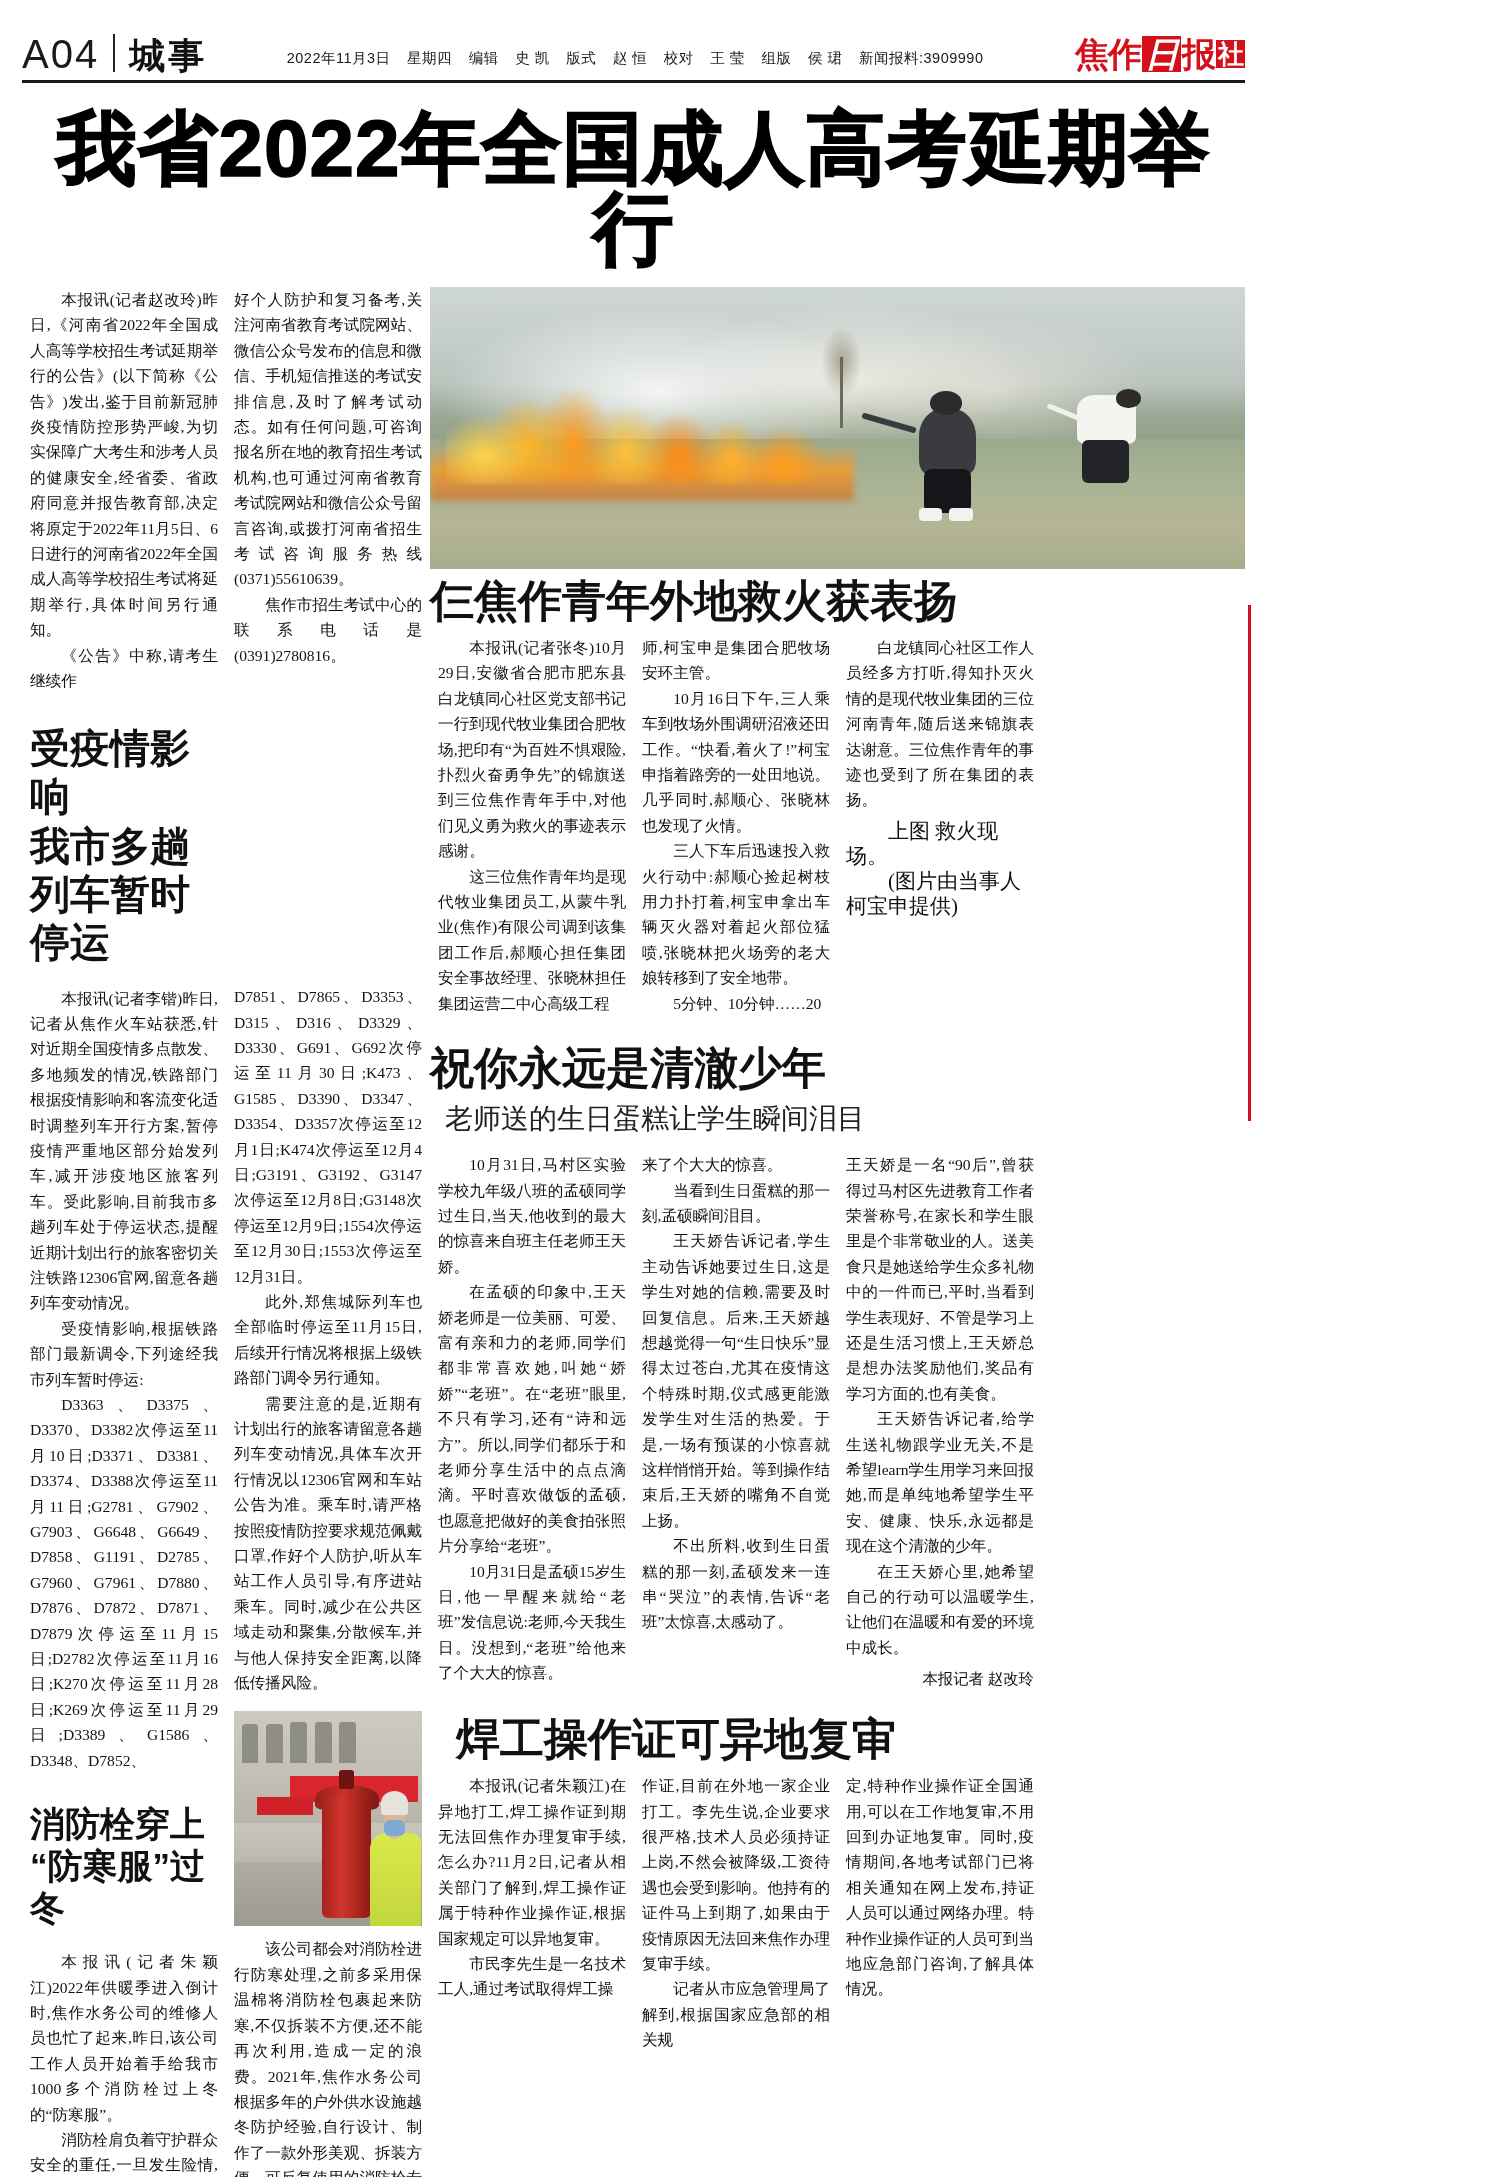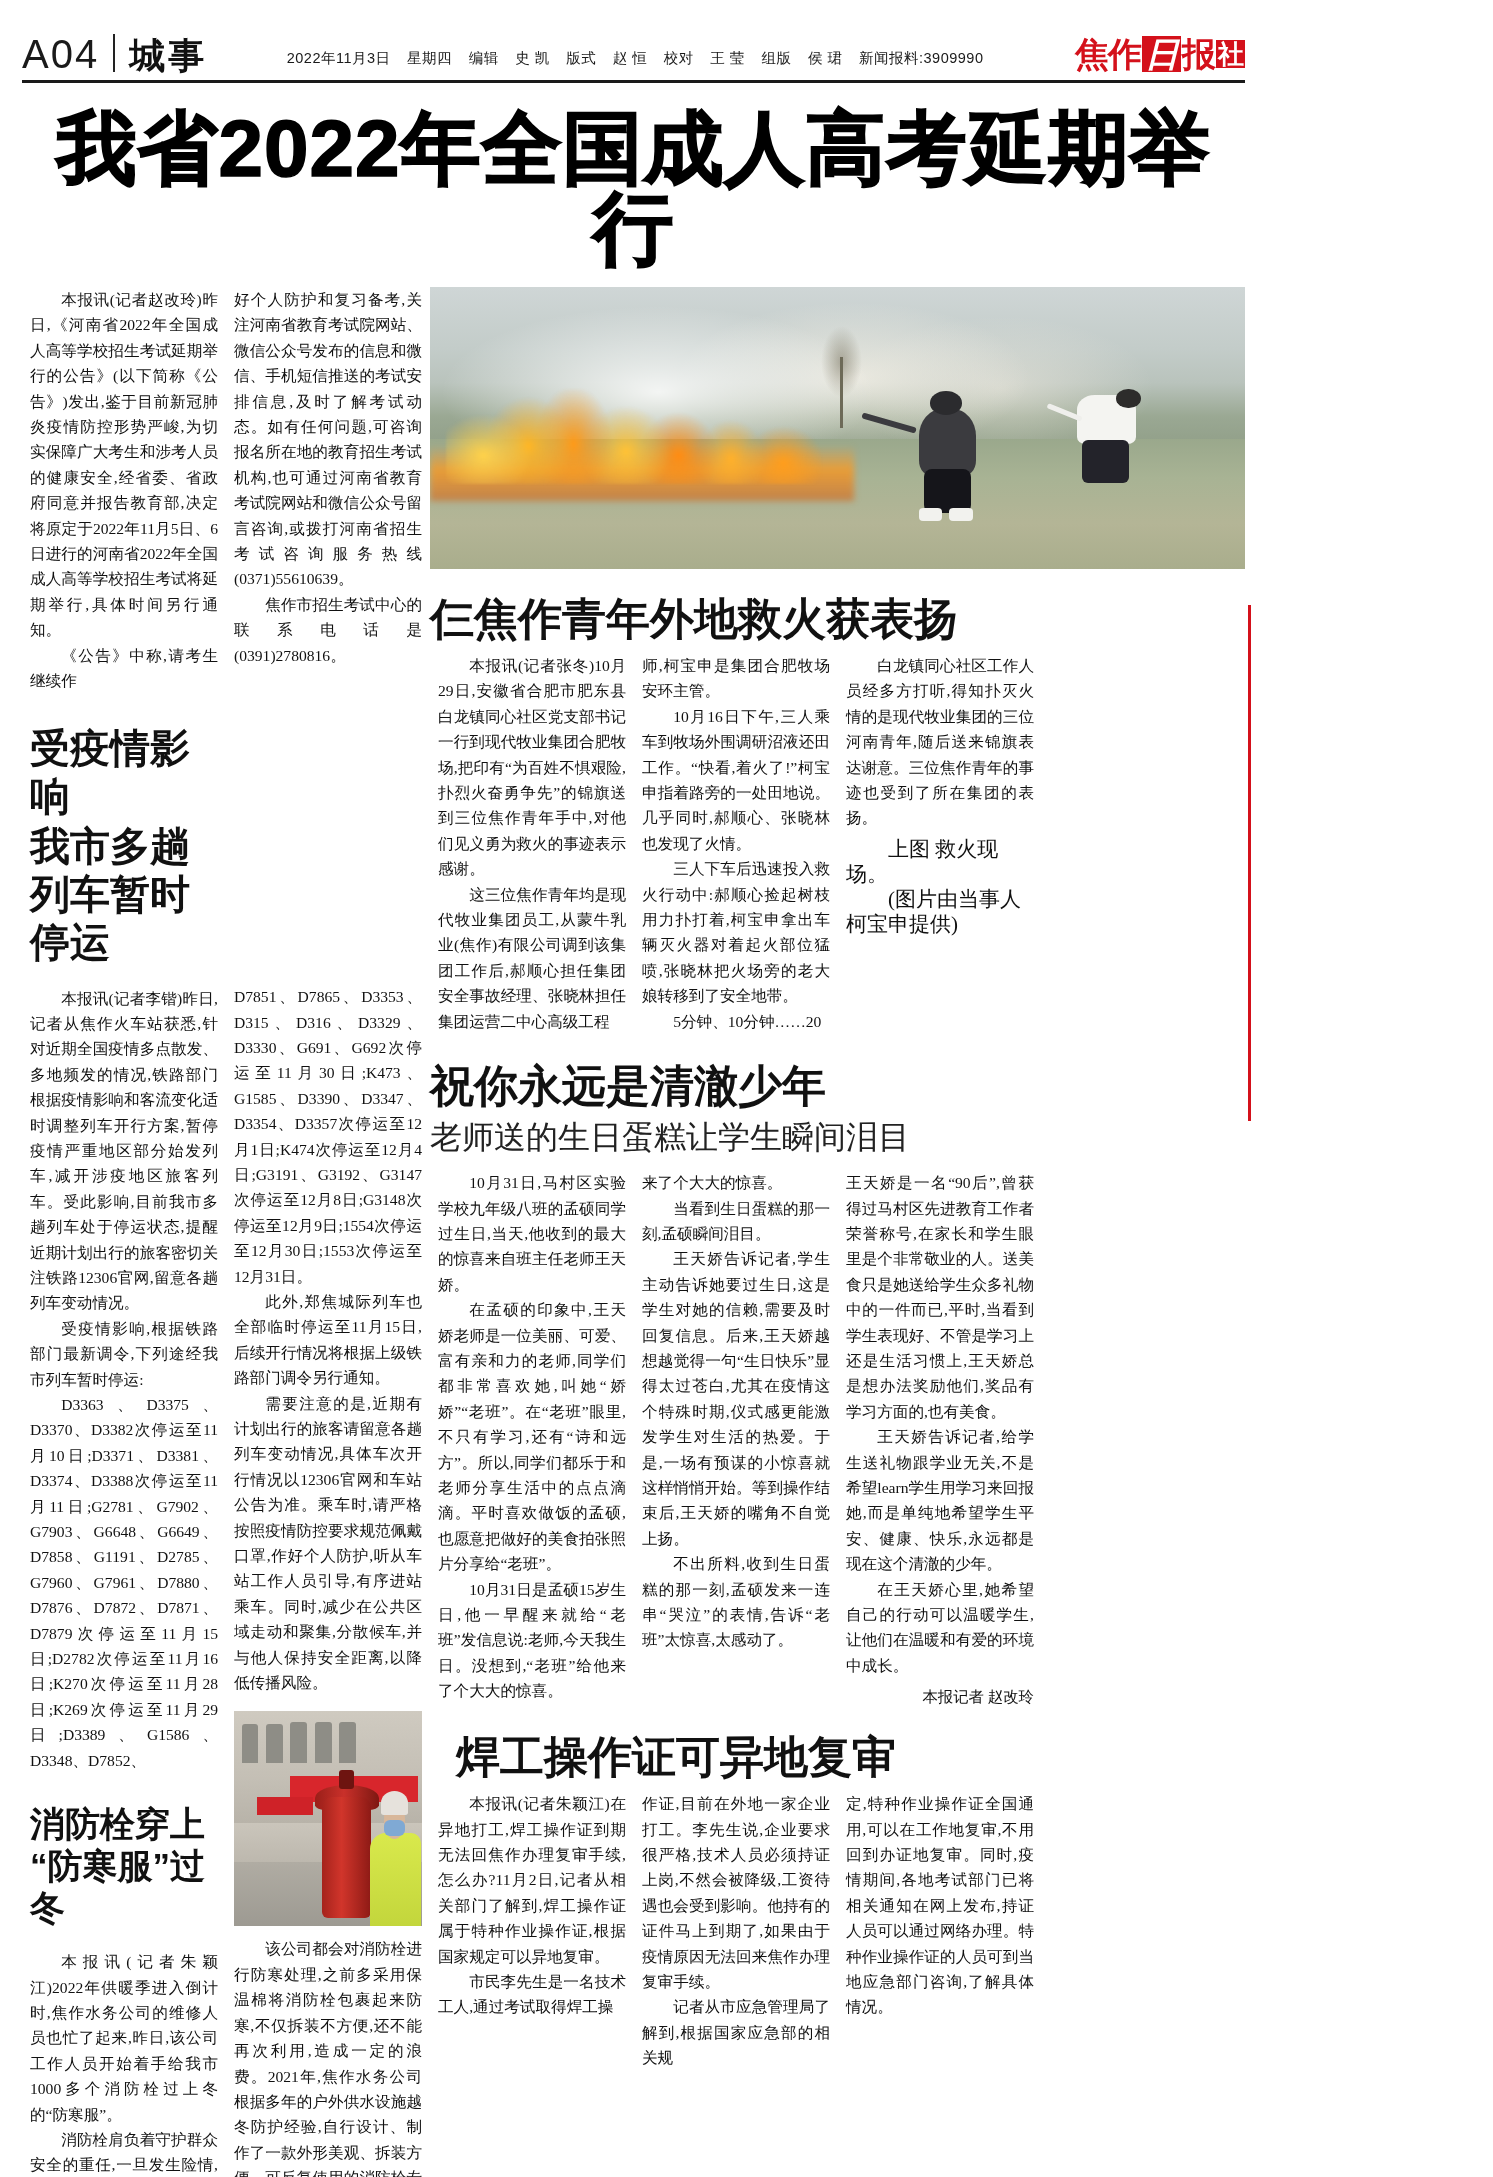--- a/index.html
+++ b/index.html
@@ -60,21 +60,21 @@
     font-family:"Liberation Sans","DejaVu Sans",sans-serif;
     font-weight:700;font-size:40px;line-height:48px;letter-spacing:0px;margin:30px 0 20px 0;color:#111;
   }
   .sec-h.small{font-size:35px;line-height:42px;}
   .art-h{
     font-family:"Liberation Sans","DejaVu Sans",sans-serif;
     font-weight:700;font-size:44px;line-height:52px;margin:0 0 8px 0;color:#111;
   }
   .art-sub{
     font-family:"Liberation Sans","DejaVu Sans",sans-serif;
-    font-weight:400;font-size:32px;line-height:34px;margin:0 0 16px 0;color:#222;
+    font-weight:400;font-size:28px;line-height:34px;margin:0 0 16px 15px;color:#222;
   }
 
   .cap{font-size:21px;line-height:25px;font-family:"Liberation Serif","DejaVu Serif",serif;text-indent:2em;margin:0;}
   .sign{font-size:15.4px;line-height:25px;text-align:right;font-family:"Liberation Serif","DejaVu Serif",serif;margin:0;}
 
   
   .photo{position:relative;overflow:hidden;background:#cfd3cc;}
   .photo-fire{width:100%;height:282px;}
   .photo-hyd{width:100%;height:215px;}
 
@@ -248,21 +248,21 @@
         </div>
 
         <div class="person" style="left:78%;top:36%;width:10%;height:38%;">
           <div class="p-body" style="left:14%;top:6%;width:72%;height:46%;background:#f4f4f1;border-radius:30% 30% 14% 14%;"></div>
           <div class="p-body" style="left:62%;top:0%;width:30%;height:18%;background:#2d2c2b;border-radius:50%;"></div>
           <div class="p-body" style="left:20%;top:48%;width:58%;height:40%;background:#23232a;border-radius:6px;"></div>
           <div class="p-body" style="left:-24%;top:20%;width:46%;height:5%;background:#efefec;border-radius:3px;transform:rotate(22deg);"></div>
         </div>
       </div>
 
-      <div class="art-h" style="margin-top:24px;">仨焦作青年外地救火获表扬</div>
+      <div class="art-h" style="margin-top:6px;">仨焦作青年外地救火获表扬</div>
 
       <div class="redrule" style="right:-6px;top:318px;height:516px;"></div>
 
       <div class="cols">
         <div class="col">
           <p class="t">本报讯(记者张冬)10月29日,安徽省合肥市肥东县白龙镇同心社区党支部书记一行到现代牧业集团合肥牧场,把印有“为百姓不惧艰险,扑烈火奋勇争先”的锦旗送到三位焦作青年手中,对他们见义勇为救火的事迹表示感谢。</p>
           <p class="t">这三位焦作青年均是现代牧业集团员工,从蒙牛乳业(焦作)有限公司调到该集团工作后,郝顺心担任集团安全事故经理、张晓林担任集团运营二中心高级工程</p>
         </div>
         <div class="col">
           <p class="t ni">师,柯宝申是集团合肥牧场安环主管。</p>

